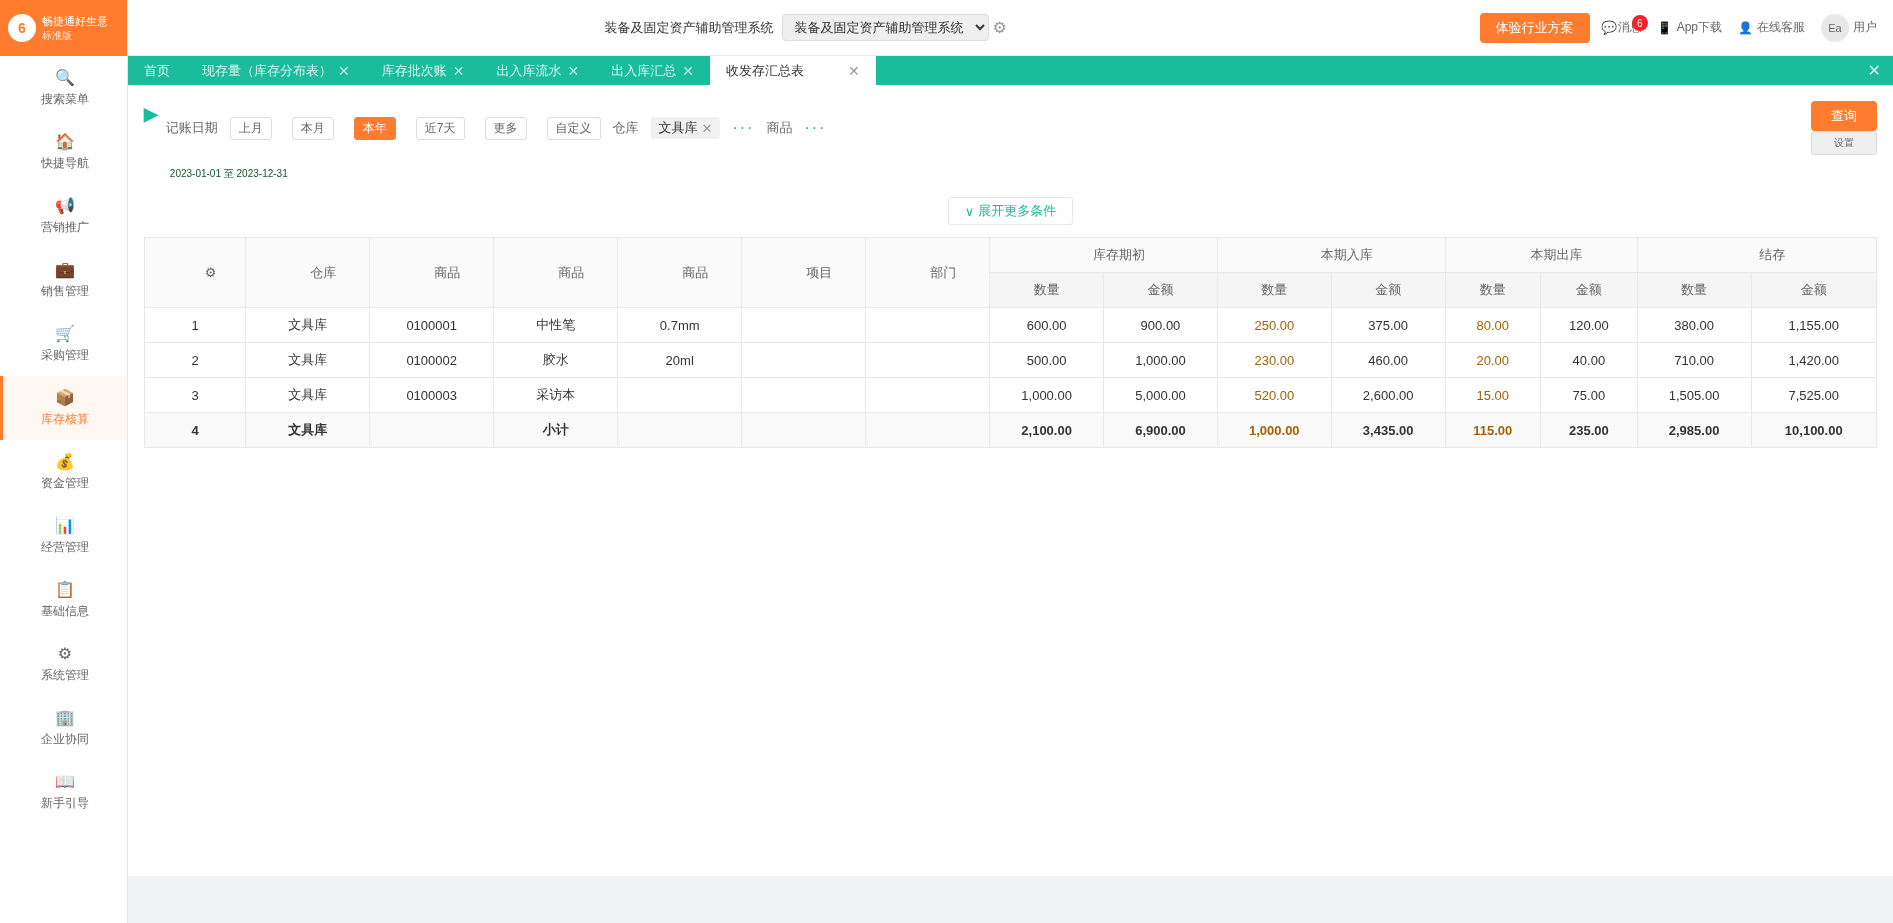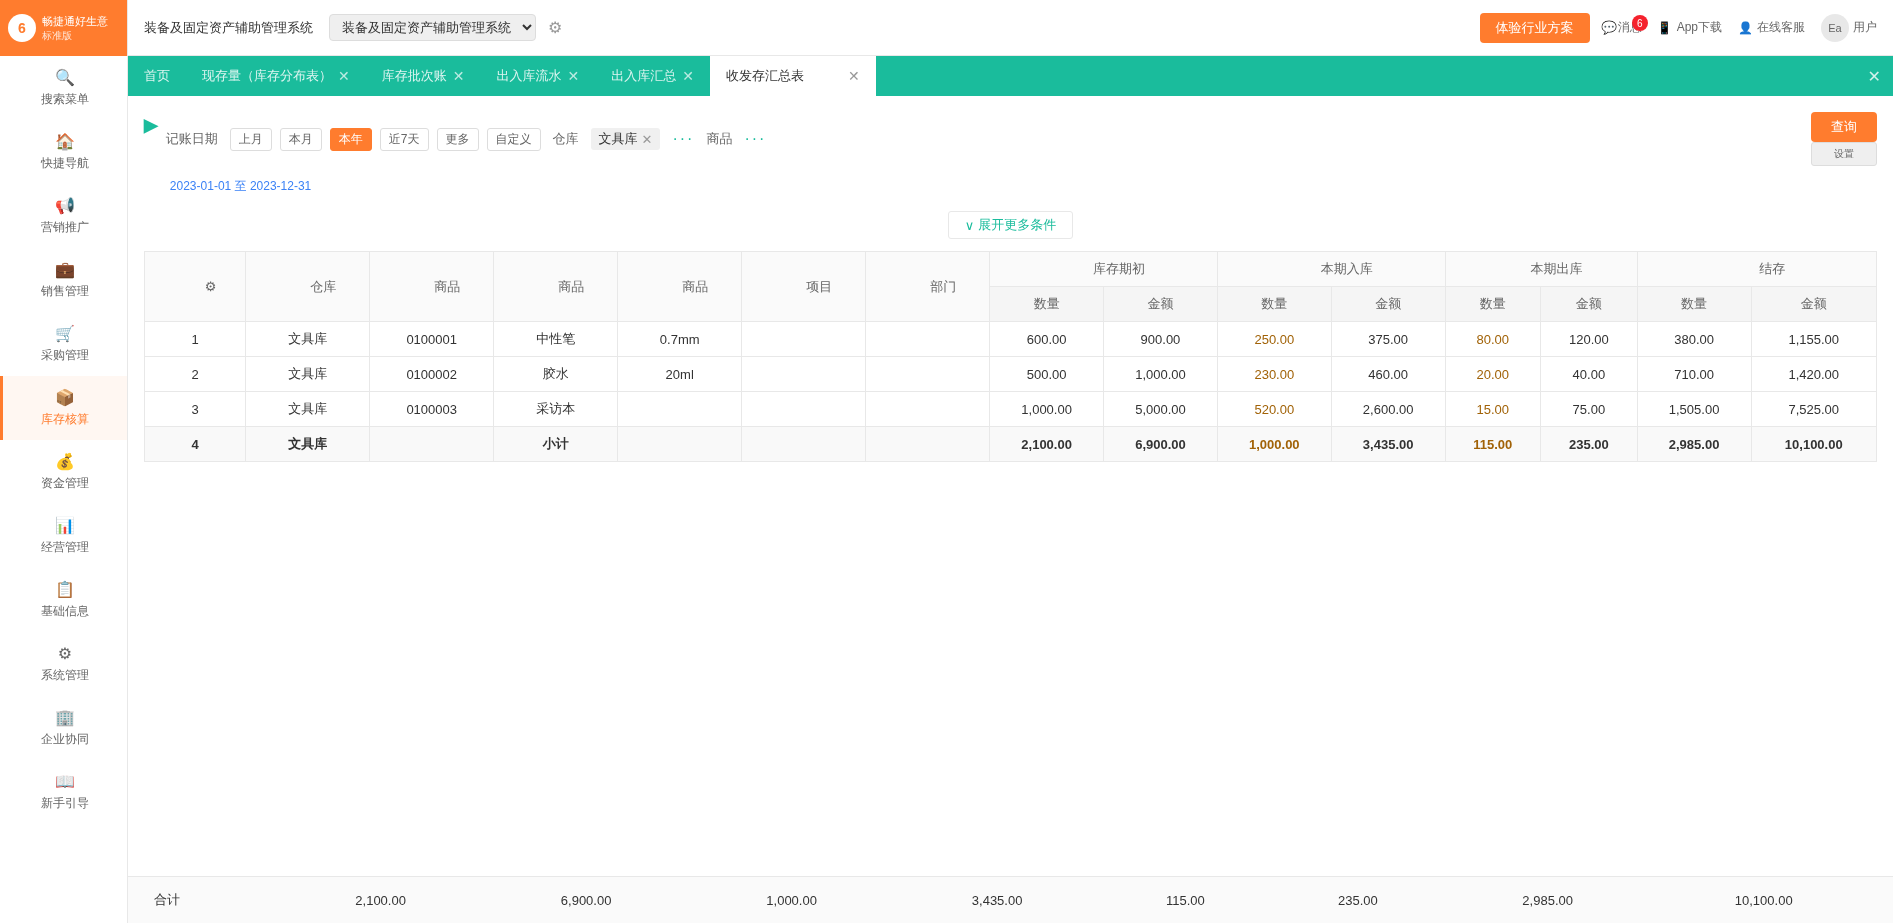--- a/index.html
+++ b/index.html
@@ -14,51 +14,51 @@
     .sidebar-logo-icon { width: 28px; height: 28px; background: #fff; border-radius: 50%; display: flex; align-items: center; justify-content: center; color: #ff7c2e; font-weight: bold; font-size: 14px; flex-shrink: 0; }
     .sidebar-logo-text { font-size: 11px; line-height: 1.3; }
     .sidebar-menu { flex: 1; overflow-y: auto; }
     .sidebar-item { display: flex; flex-direction: column; align-items: center; padding: 12px 4px; cursor: pointer; color: #666; font-size: 12px; gap: 4px; border-left: 3px solid transparent; }
     .sidebar-item.active { color: #ff7c2e; border-left-color: #ff7c2e; background: #fff7f2; }
     .sidebar-item-icon { font-size: 16px; }
 
     
     .main-area { flex: 1; display: flex; flex-direction: column; overflow: hidden; }
     .top-bar { height: 56px; background: #fff; display: flex; align-items: center; padding: 0 16px; border-bottom: 1px solid #e8e8e8; gap: 12px; flex-shrink: 0; }
-    .top-bar-title { font-size: 13px; color: #333; flex: 1; display: flex; align-items: center; gap: 12px; }
+    .top-bar-title { font-size: 13px; color: #333; flex: 1; display: flex; align-items: center; gap: 4px; justify-content: center; }
     .top-bar-title select { border: 1px solid #ddd; padding: 4px 8px; border-radius: 4px; font-size: 13px; color: #333; }
     .top-bar-actions { display: flex; align-items: center; gap: 16px; }
     .top-bar-btn { background: #ff7c2e; color: #fff; border: none; padding: 6px 16px; border-radius: 4px; cursor: pointer; font-size: 13px; }
     .top-bar-action-item { display: flex; align-items: center; gap: 4px; color: #666; cursor: pointer; font-size: 12px; }
     .badge { background: #f5222d; color: #fff; border-radius: 50%; width: 16px; height: 16px; display: flex; align-items: center; justify-content: center; font-size: 10px; position: absolute; top: -4px; right: -6px; }
     .top-action-wrap { position: relative; display: flex; align-items: center; }
     .user-avatar { width: 28px; height: 28px; background: #e8e8e8; border-radius: 50%; display: flex; align-items: center; justify-content: center; font-size: 11px; color: #666; }
 
     
-    .tabs-bar { background: #1abc9c; display: flex; align-items: center; height: 40px; flex-shrink: 0; overflow: hidden; }
+    .tabs-bar { background: #1abc9c; display: flex; align-items: center; height: 29px; flex-shrink: 0; overflow: hidden; }
     .tab-item { padding: 0 16px; height: 40px; display: flex; align-items: center; gap: 6px; cursor: pointer; color: rgba(255,255,255,0.85); font-size: 13px; white-space: nowrap; }
     .tab-item.active { background: #fff; color: #333; gap: 44px; }
     .tab-close { color: rgba(255,255,255,0.7); font-size: 14px; line-height: 1; }
     .tab-item.active .tab-close { color: #999; }
     .tabs-bar-close { margin-left: auto; padding: 0 12px; color: rgba(255,255,255,0.8); cursor: pointer; font-size: 16px; }
 
     
     .content-area { flex: 1; overflow-y: auto; background: #f0f2f5; padding: 0; }
     .page-content { background: #fff; margin: 0; padding: 16px; min-height: calc(923px - 56px - 40px - 36px); }
 
     
     .page-title { font-size: 15px; font-weight: 500; color: #333; margin-bottom: 16px; display: flex; align-items: center; justify-content: space-between; }
     .page-title-actions { display: flex; gap: 12px; }
     .page-title-action-btn { display: flex; align-items: center; gap: 4px; color: #666; font-size: 13px; cursor: pointer; }
     .page-title-action-btn .icon { color: #1abc9c; }
 
     
     .filter-bar { display: flex; align-items: center; gap: 12px; margin-bottom: 12px; flex-wrap: wrap; }
     .filter-label { color: #666; font-size: 13px; }
-    .filter-date-btns { display: flex; gap: 8px; align-items: flex-end; }
+    .filter-date-btns { display: flex; gap: 20px; align-items: flex-end; }
     .filter-date-btn { padding: 2px 8px; border: 1px solid #ddd; border-radius: 3px; cursor: pointer; font-size: 12px; color: #666; background: #fff; }
     .filter-date-btn.active { background: #ff7c2e; color: #fff; border-color: #ff7c2e; }
     .filter-warehouse-label { color: #666; font-size: 13px; }
     .filter-tag { background: #f0f0f0; padding: 2px 8px; border-radius: 3px; display: flex; align-items: center; gap: 4px; font-size: 13px; }
     .filter-tag-close { cursor: pointer; color: #999; }
     .filter-dots { color: #1abc9c; cursor: pointer; font-size: 16px; letter-spacing: 2px; }
     .filter-goods-label { color: #666; font-size: 13px; }
 
     
     .expand-bar { display: flex; align-items: center; justify-content: center; margin-bottom: 12px; }
@@ -238,21 +238,21 @@
                 </div>
                 <span class="filter-dots">···</span>
                 <span class="filter-goods-label">商品</span>
                 <span class="filter-dots">···</span>
               </div>
               <div style="display:flex;flex-direction:column;">
                 <button class="query-btn">查询</button>
                 <button class="settings-btn">设置</button>
               </div>
             </div>
-            <div style="color:#3b82f6;font-size:12px;margin-bottom:8px;margin-left:4px;">2023-01-01 至 2023-12-31</div>
+            <div style="color:#14532d;font-size:10px;margin-bottom:8px;margin-left:4px;">2023-01-01 至 2023-12-31</div>
           </div>
         </div>
 
         <div class="expand-bar">
           <button class="expand-btn">
             <span>∨</span>
             <span>展开更多条件</span>
           </button>
         </div>
 
@@ -350,31 +350,14 @@
       <td>235.00</td>
       <td>2,985.00</td>
       <td>10,100.00</td>
     </tr>
             </tbody>
         </table>
 
       </div>
     </div>
 
-    <div class="footer-bar">
-      <table class="footer-table">
-        <tbody>
-            <tr>
-          <td colspan="7" style="text-align:left;font-weight:500;">合计</td>
-          <td>2,100.00</td>
-          <td>6,900.00</td>
-          <td>1,000.00</td>
-          <td>3,435.00</td>
-          <td>115.00</td>
-          <td>235.00</td>
-          <td>2,985.00</td>
-          <td>10,100.00</td>
-        </tr>
-      </tbody>
-        </table>
-    </div>
   </div>
 </div>
 
 </body></html>

